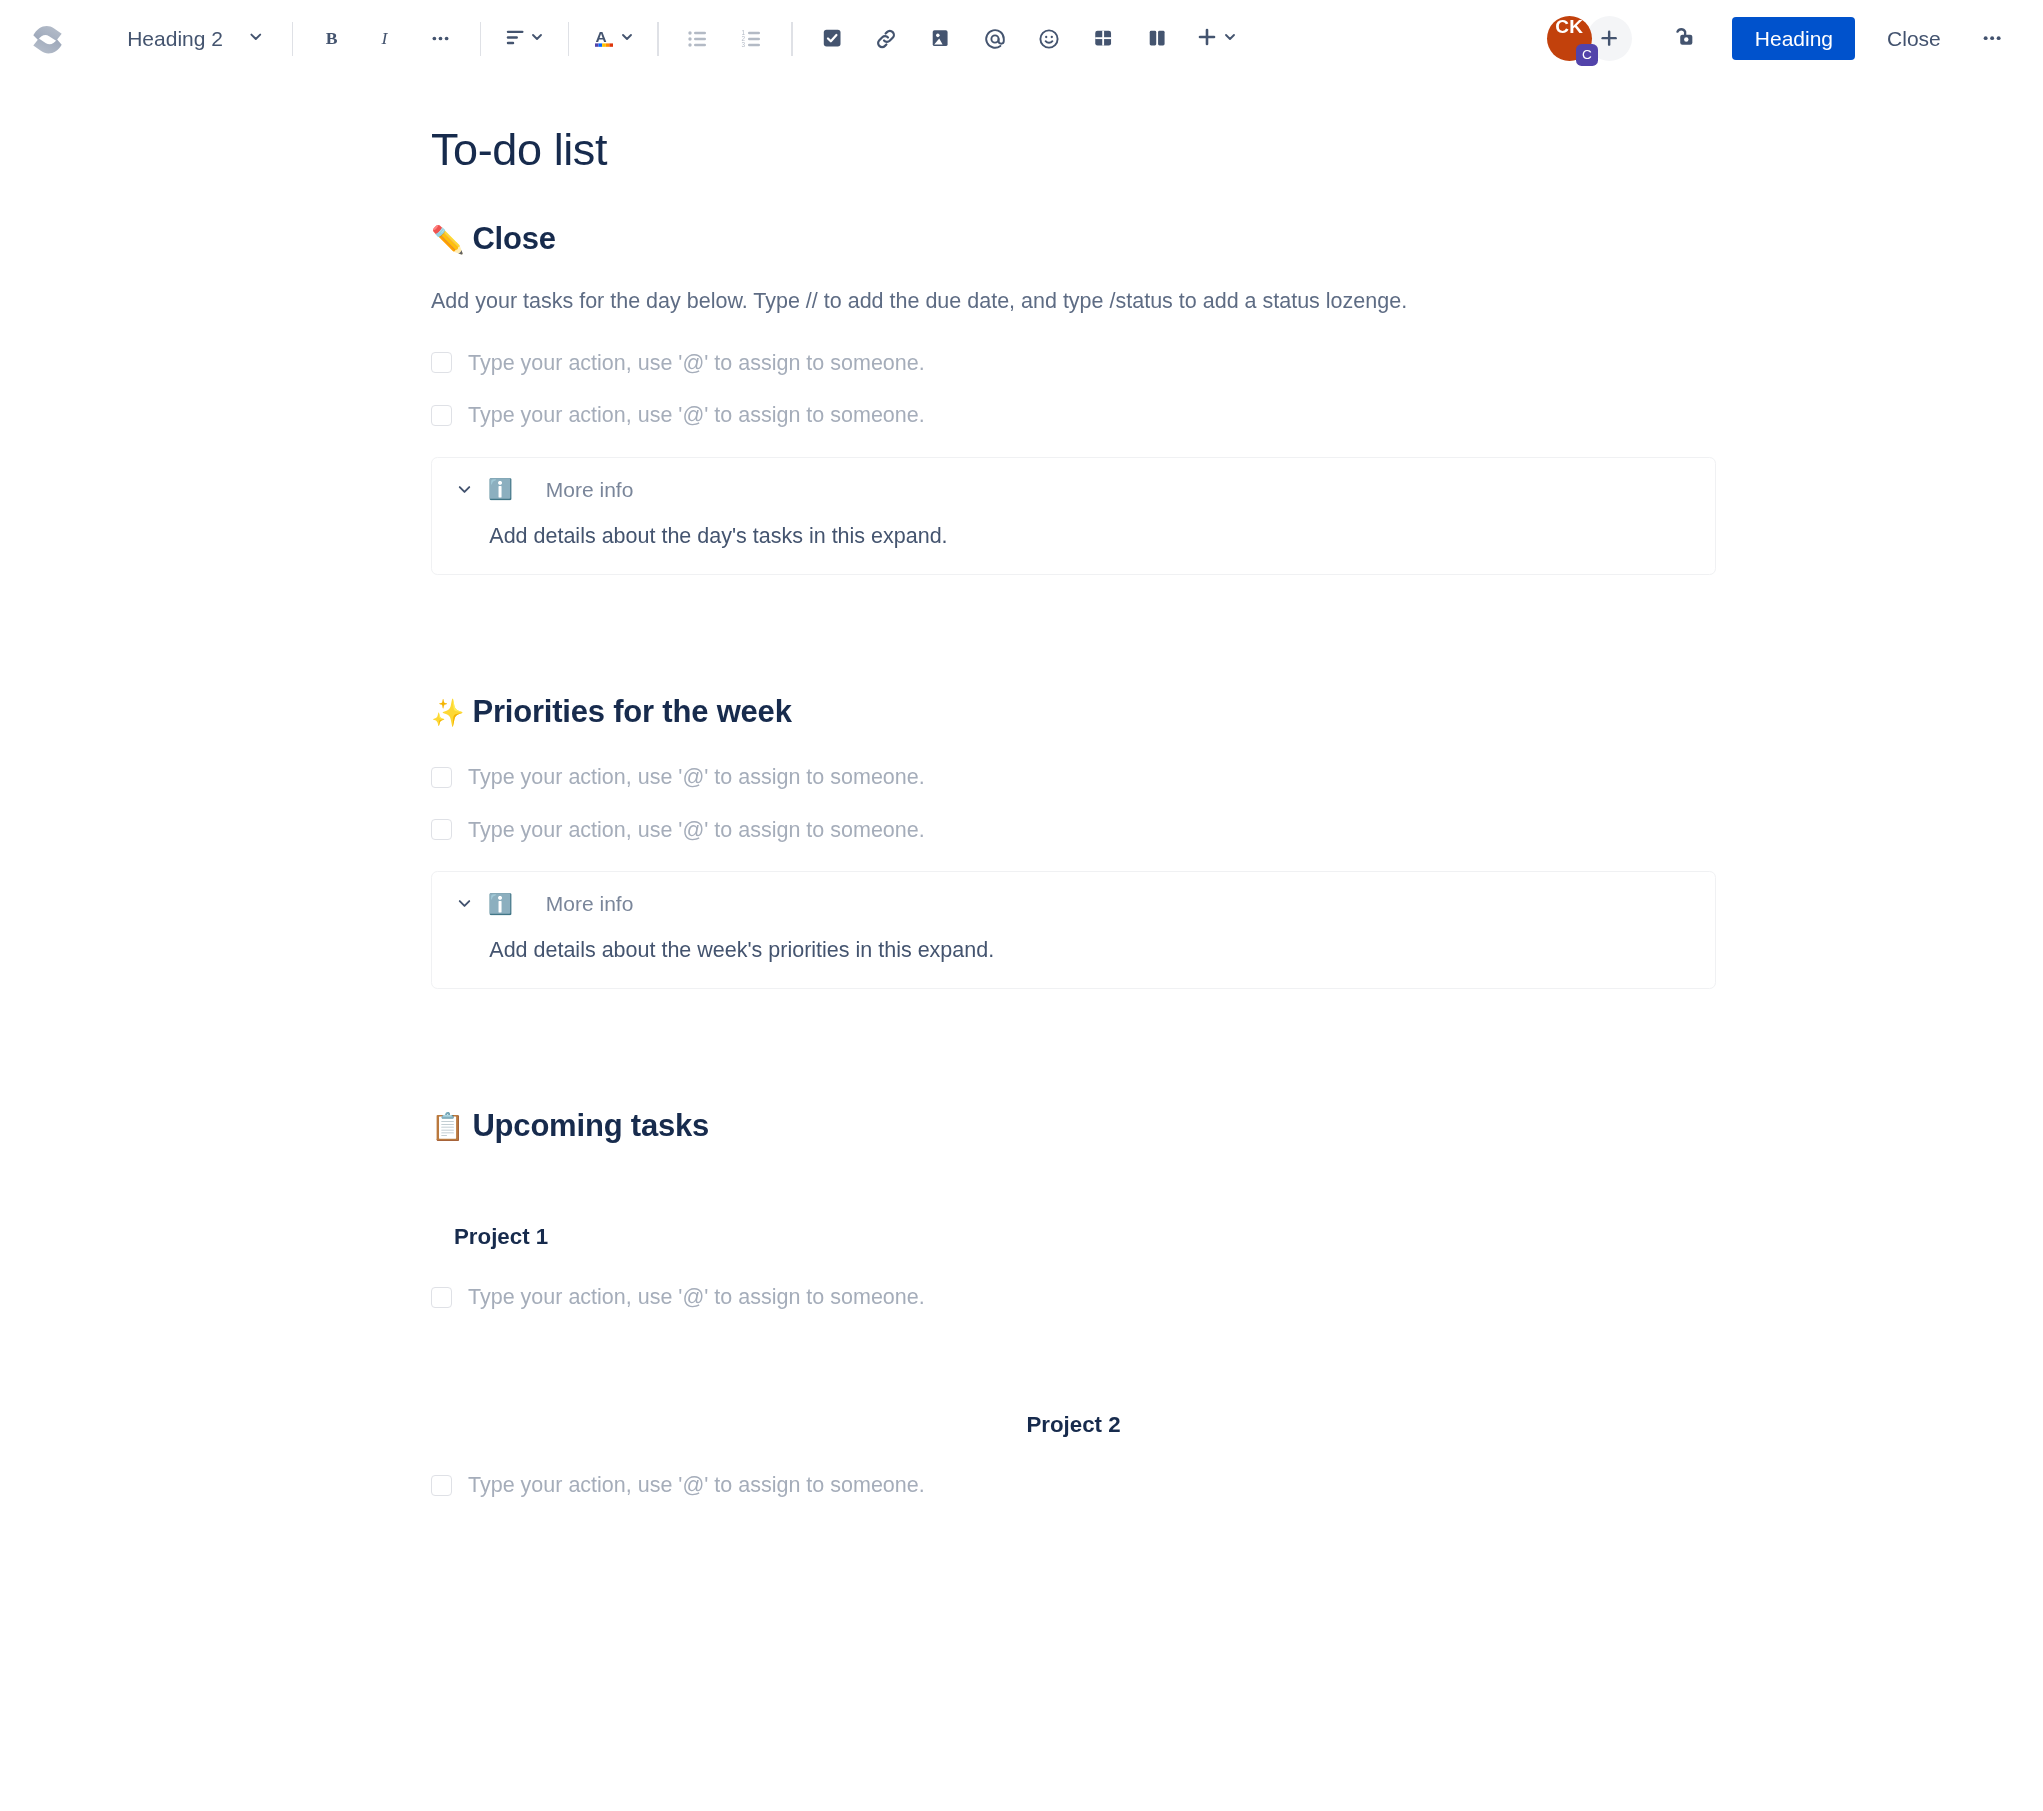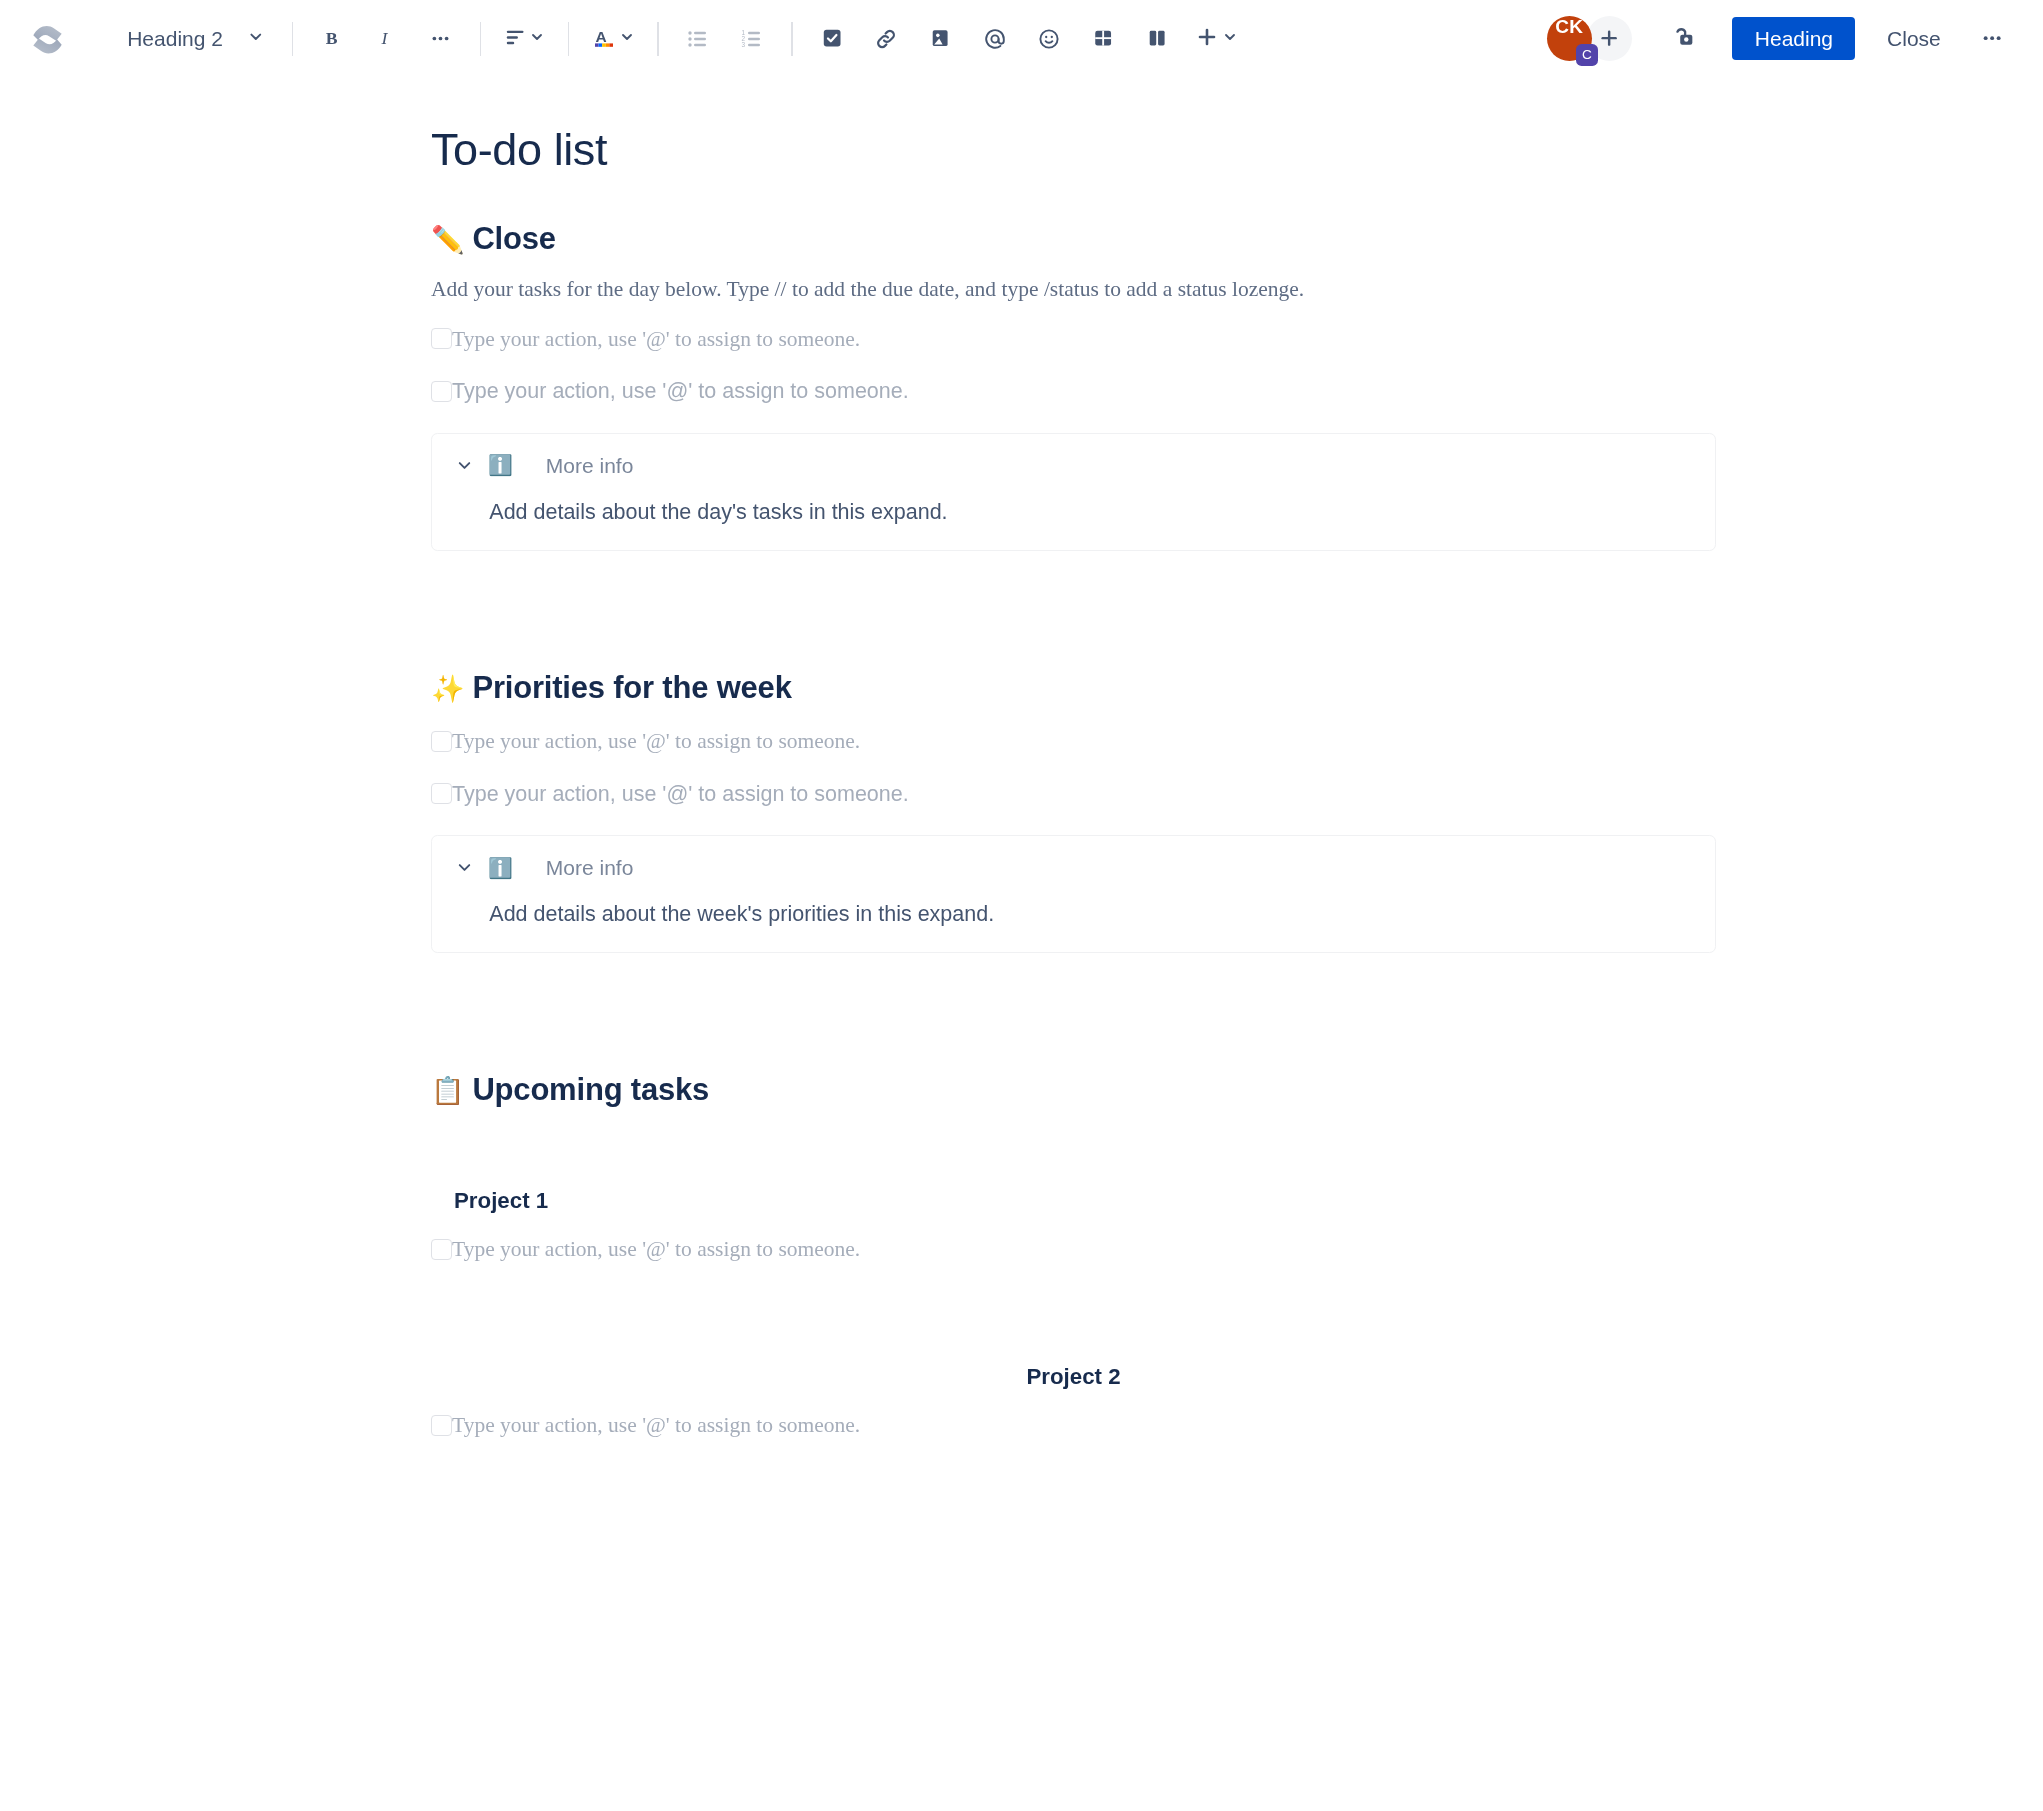--- a/index.html
+++ b/index.html
@@ -213,20 +213,21 @@
   .para {
     font-size: 21.5px;
     color: #5e6c84;
     line-height: 1.45;
   }
 
   
   .task {
     display: flex;
     align-items: center;
+    gap: 16px;
     min-height: 35px;
   }
   .task-box {
     width: 21px; height: 21px;
     border: 1.6px solid #dfe1e6;
     border-radius: 4px;
     background: #ffffff;
     flex: 0 0 21px;
     cursor: pointer;
   }
@@ -264,21 +265,21 @@
   }
   .expand-body {
     font-size: 21.5px;
     color: #44546f;
     line-height: 1.45;
     padding-left: 35px;
     margin-top: 17.6px;
   }
   .mt-22 { margin-top: 17.6px; }
   .mt-30 { margin-top: 24px; }
-  .mt-40 { margin-top: 16px; font-family: Liberation Serif, serif; }
+  .mt-40 { margin-top: 28px; }
   .mt-56 { margin-top: 45px; }
   .mt-96 { margin-top: 77px; margin-left: 23px; }
   .mt-120 { margin-top: 96px; text-align: center; }
   .mt-148 { margin-top: 118px; }
 </style>
 </head>
 <body>
 
 <div class="toolbar">
 

